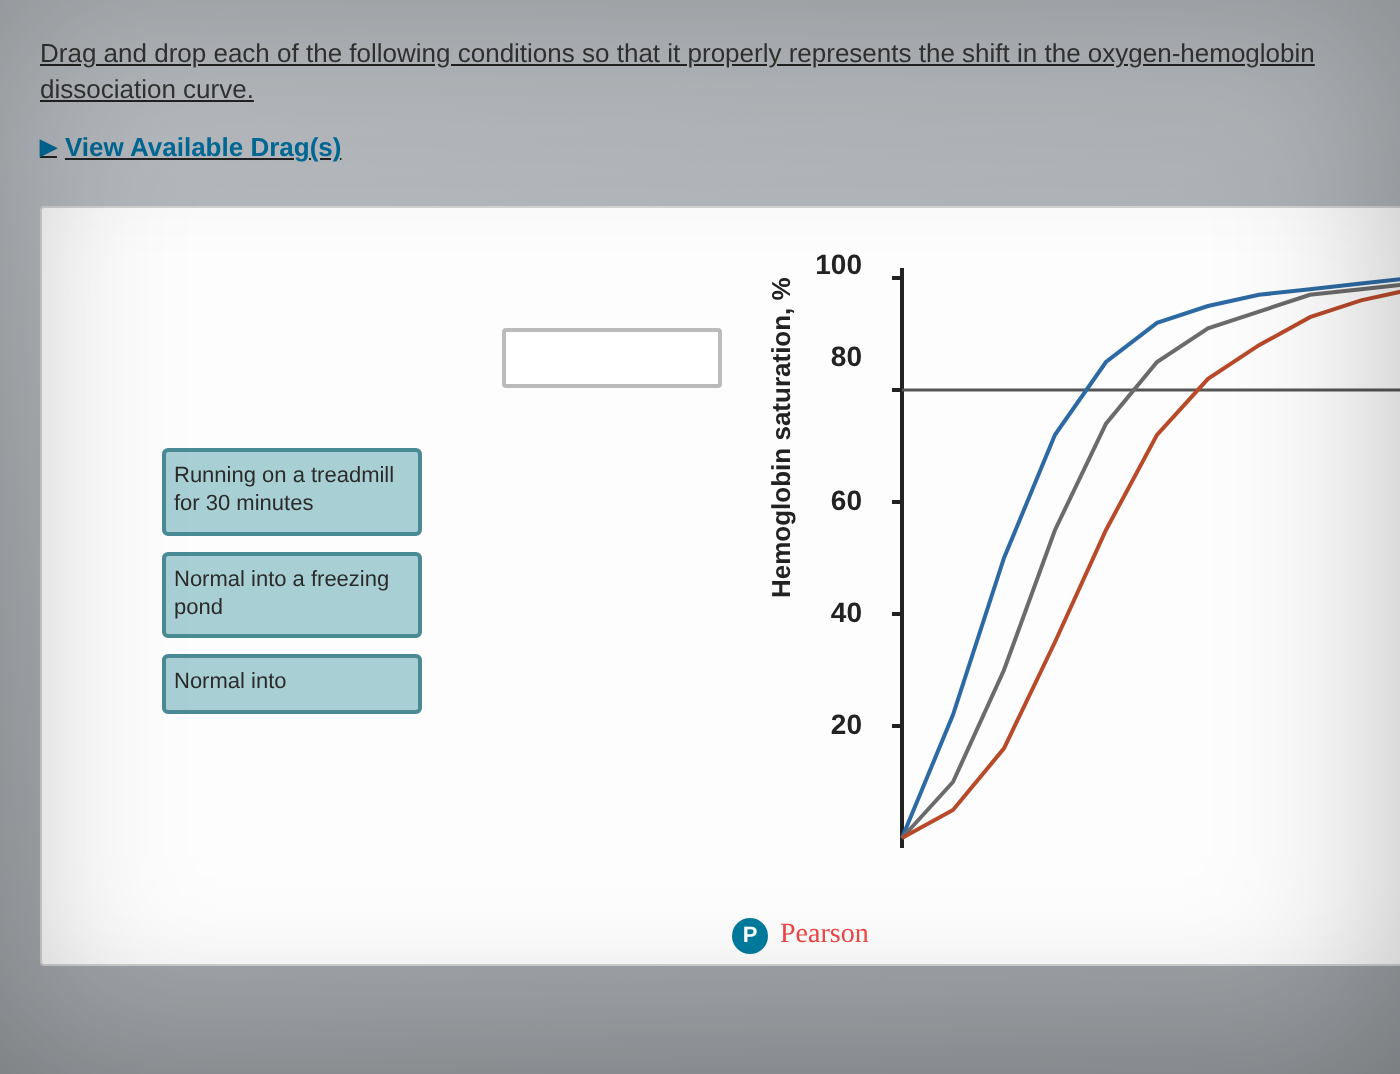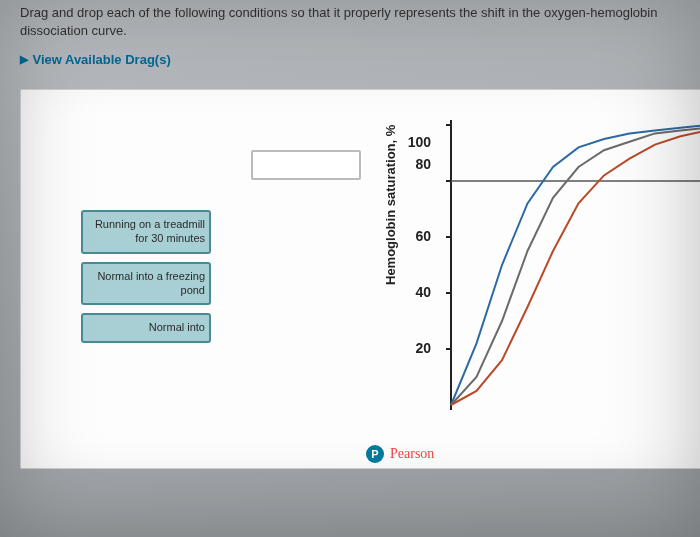--- a/index.html
+++ b/index.html
@@ -5,22 +5,23 @@
   * { box-sizing: border-box; margin: 0; padding: 0; }
   body {
     width: 700px;
     height: 537px;
     background: linear-gradient(170deg, #b8bcc0 0%, #a8acb0 50%, #989ca0 100%);
     font-family: Arial, Helvetica, sans-serif;
     overflow: hidden;
     position: relative;
   }
   .instruction-area {
-    padding: 4px 20px 10px 20px;
-    color: #222;
+    padding: 18px 20px 10px 20px;
+    color: #222;
+    text-decoration: underline;
   }
   .instruction-text {
     font-size: 13px;
     line-height: 1.4;
     color: #333;
     margin-bottom: 12px;
   }
   .drag-instruction {
     font-size: 13px;
     font-weight: bold;
@@ -55,21 +56,21 @@
     position: absolute;
     left: 60px;
     top: 120px;
     width: 130px;
   }
   .drag-label {
     background: #a8d0d4;
     border: 2px solid #4a8a94;
     border-radius: 3px;
     padding: 6px 4px;
-    text-align: right;
+    text-align: left;
     font-size: 11px;
     color: #2a2a2a;
     margin-bottom: 8px;
     cursor: move;
     line-height: 1.25;
   }
   .drop-target {
     position: absolute;
     left: 230px;
     top: 60px;
@@ -160,21 +161,21 @@
   <div class="drop-target"></div>
 
   <div class="labels-column">
     <div class="drag-label">Running on a treadmill for 30 minutes</div>
     <div class="drag-label">Normal into a freezing pond</div>
     <div class="drag-label">Normal into</div>
   </div>
 
   <div class="chart-area">
     <div class="y-axis-label">Hemoglobin saturation, %</div>
-    <div class="tick-label" style="top:24px;">100</div>
+    <div class="tick-label" style="top:0;">100</div>
     <div class="tick-label" style="top:46px;">80</div>
     <div class="tick-label" style="top:118px;">60</div>
     <div class="tick-label" style="top:174px;">40</div>
     <div class="tick-label" style="top:230px;">20</div>
 
     <svg class="plot" viewBox="0 0 260 290">
       <line x1="5" y1="0" x2="5" y2="290" stroke="#222" stroke-width="2"></line>
       <line x1="0" y1="5" x2="5" y2="5" stroke="#222" stroke-width="2"></line>
       <line x1="0" y1="61" x2="5" y2="61" stroke="#222" stroke-width="2"></line>
       <line x1="0" y1="117" x2="5" y2="117" stroke="#222" stroke-width="2"></line>

